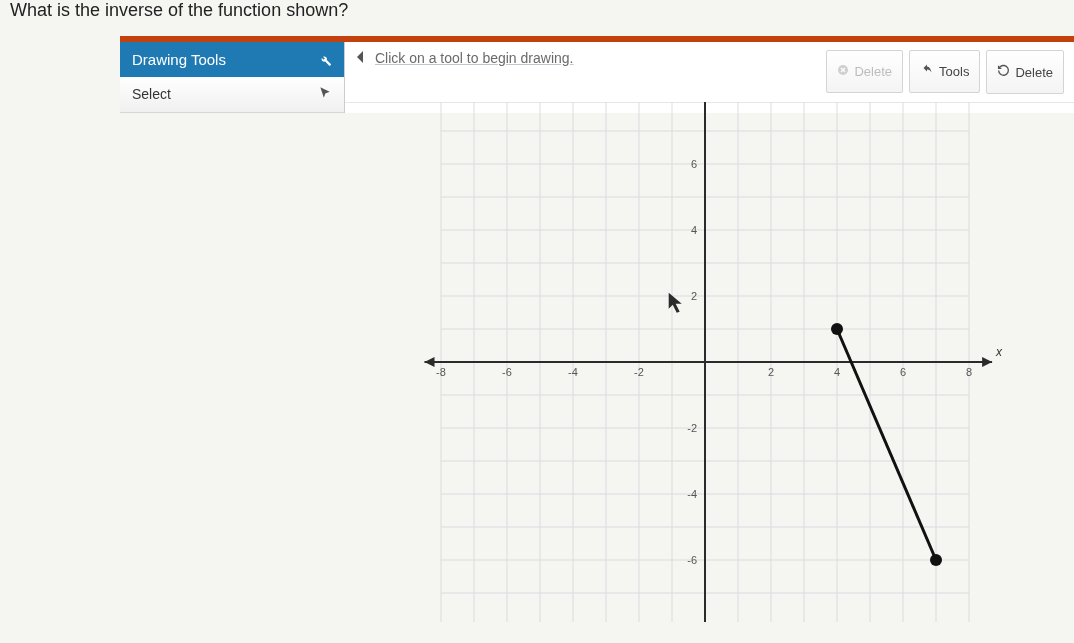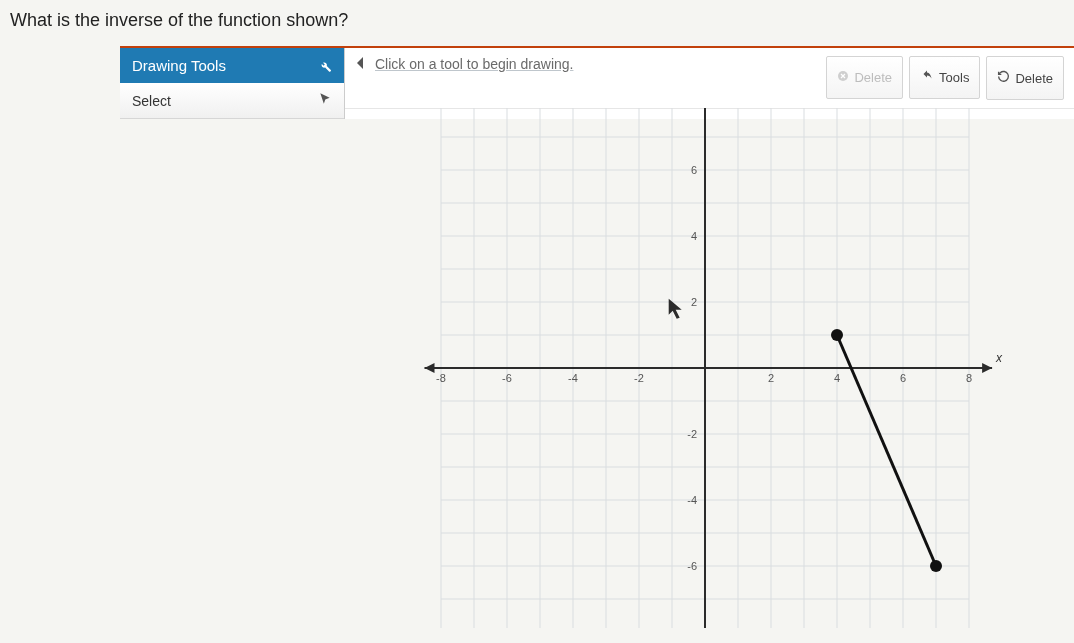--- a/index.html
+++ b/index.html
@@ -5,28 +5,28 @@
   * { box-sizing: border-box; margin: 0; padding: 0; }
   body {
     font-family: Arial, sans-serif;
     background: #f5f5f2;
     width: 1074px;
     height: 643px;
     overflow: hidden;
     position: relative;
   }
   .question {
-    padding: 10px 20px 15px 10px;
+    padding: 0 20px 15px 10px;
     font-size: 18px;
     color: #222;
   }
   .workspace {
     display: flex;
     margin-left: 120px;
-    border-top: 2px solid #c2410c;
+    border-top: 6px solid #c2410c;
   }
   .tools-panel {
     width: 225px;
     border-right: 1px solid #ccc;
     background: #ececec;
   }
   .tools-header {
     background: #1f7ab3;
     color: #fff;
     padding: 9px 12px;
@@ -36,21 +36,20 @@
     align-items: center;
   }
   .tool-row {
     background: linear-gradient(#fff,#f0f0f0);
     border-bottom: 1px solid #d6d6d6;
     padding: 9px 12px;
     font-size: 14px;
     color: #333;
     display: flex;
     justify-content: space-between;
-    align-items: center;
     cursor: pointer;
   }
   .wrench-icon svg, .collapse-icon svg { display:block; }
   .canvas-area {
     flex: 1;
     background: #fff;
     position: relative;
   }
   .top-bar {
     display: flex;

